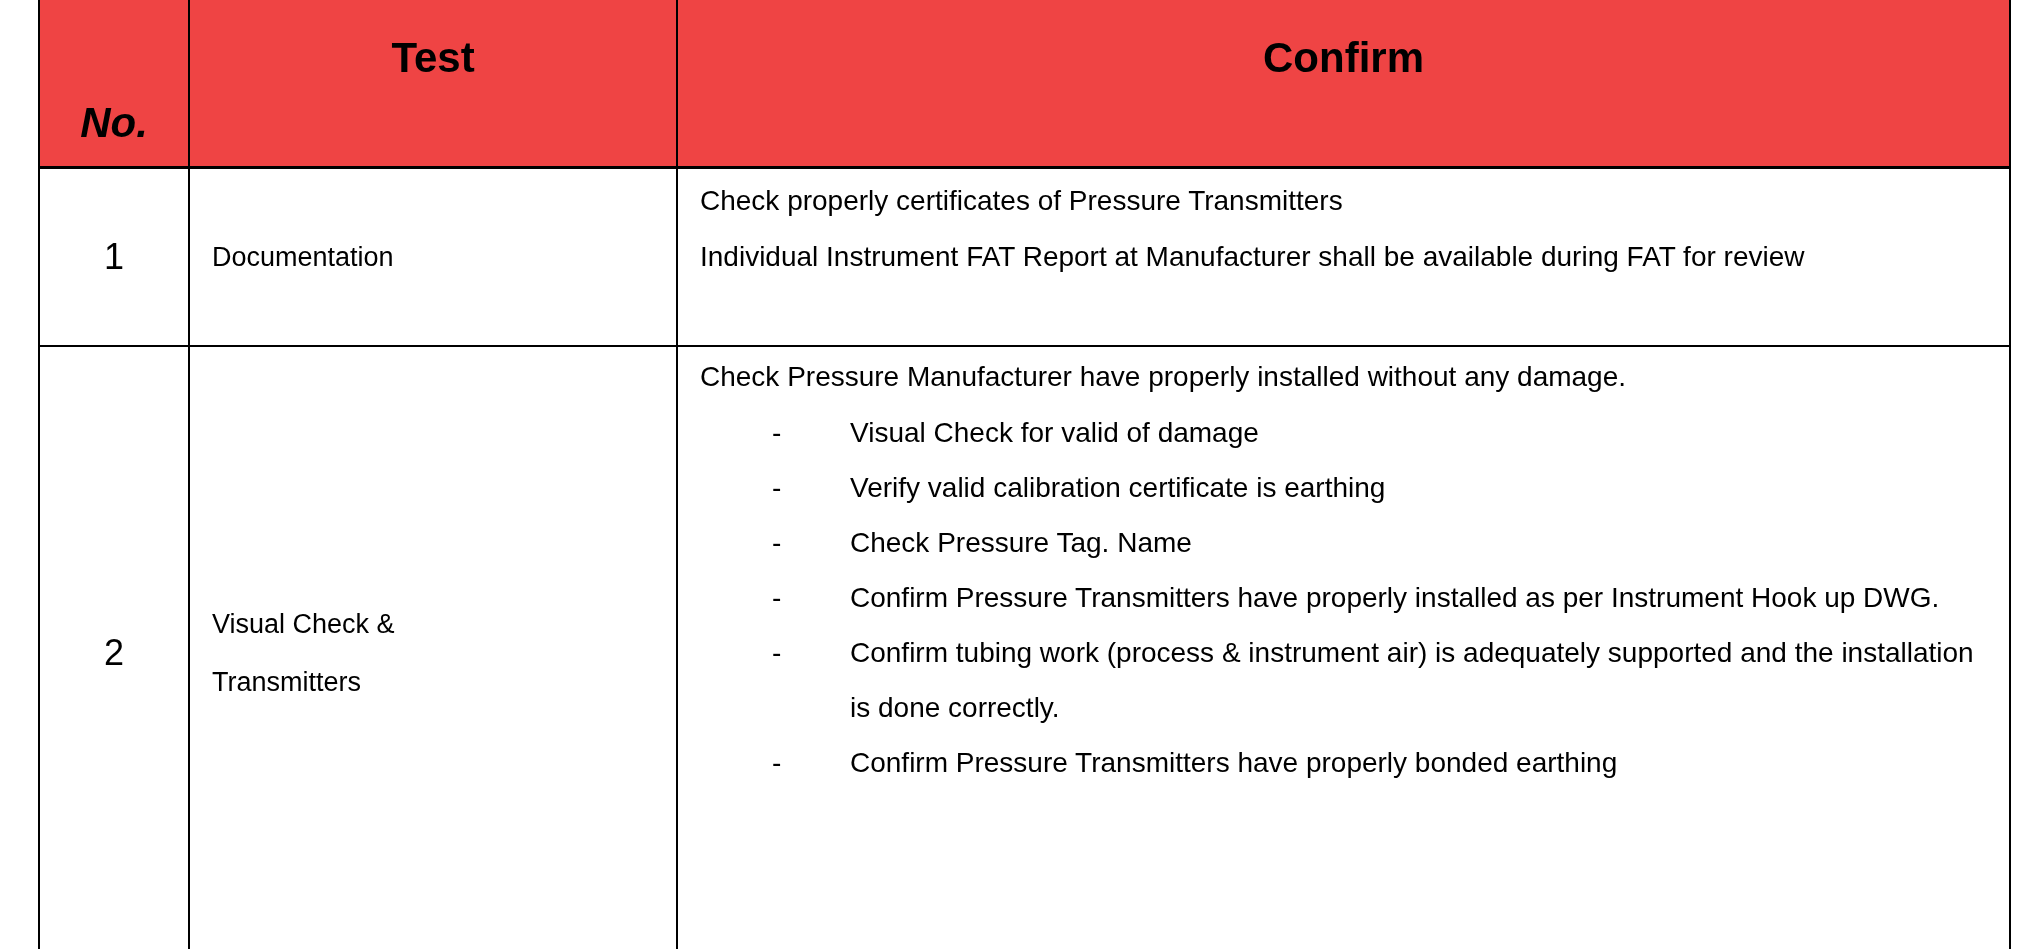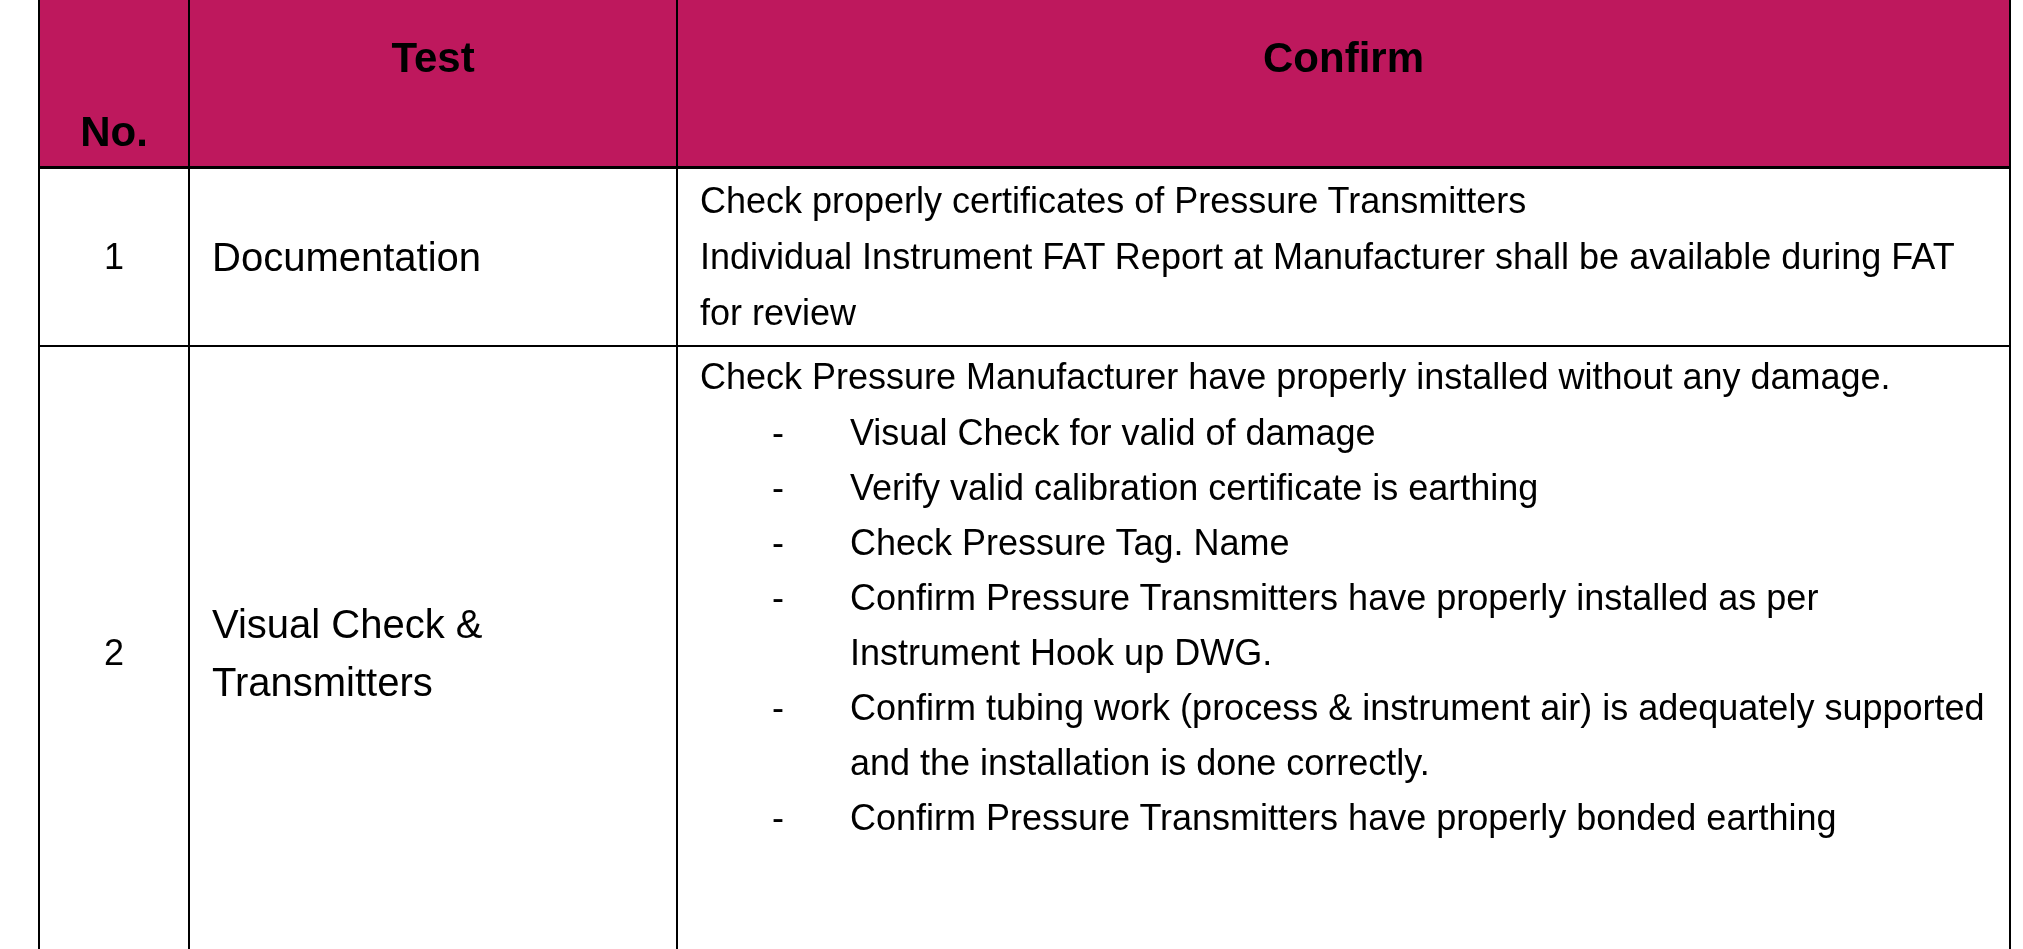--- a/index.html
+++ b/index.html
@@ -26,47 +26,48 @@
     .doc-table td, .doc-table th {
       border: 2px solid #000000;
       padding: 0;
       vertical-align: middle;
     }
     .doc-table col.c-no { width: 150px; }
     .doc-table col.c-test { width: 488px; }
     .doc-table col.c-action { width: 1333px; }
 
     .hdr th {
-      background: #be185d;
+      background: #ef4444;
       font-weight: bold;
       font-size: 42px;
       height: 132px;
       border-bottom-width: 3px;
     }
     .hdr th.h-no {
       vertical-align: bottom;
-      padding-bottom: 10px;
+      padding-bottom: 19px;
+      font-style: italic;
     }
     .hdr th.h-test,
     .hdr th.h-action {
       vertical-align: top;
       padding-top: 34px;
     }
 
     .cell-no {
       text-align: center;
       font-size: 36px;
     }
     .cell-test {
-      font-size: 40px;
+      font-size: 27px;
       padding-left: 22px !important;
       line-height: 58px;
     }
     .cell-action {
-      font-size: 36px;
+      font-size: 28px;
       line-height: 56px;
       padding-left: 22px !important;
       padding-right: 20px !important;
       vertical-align: top !important;
     }
     .row1 td { height: 172px; }
     .row1 .cell-action { padding-top: 4px !important; }
     .row2 td { height: 609px; }
     .row2 .cell-action { padding-top: 2px !important; }
 

